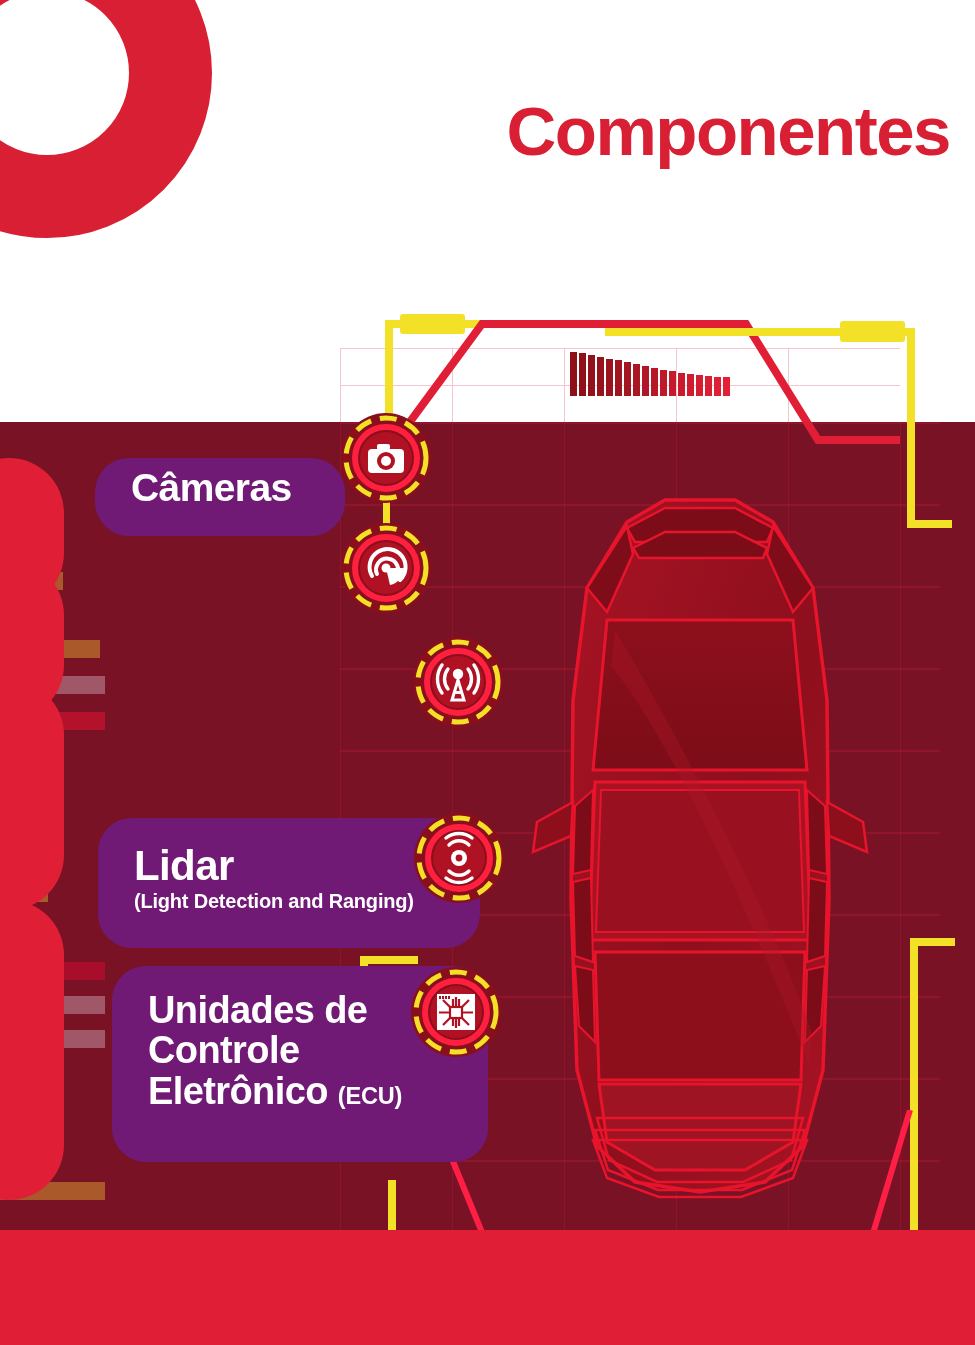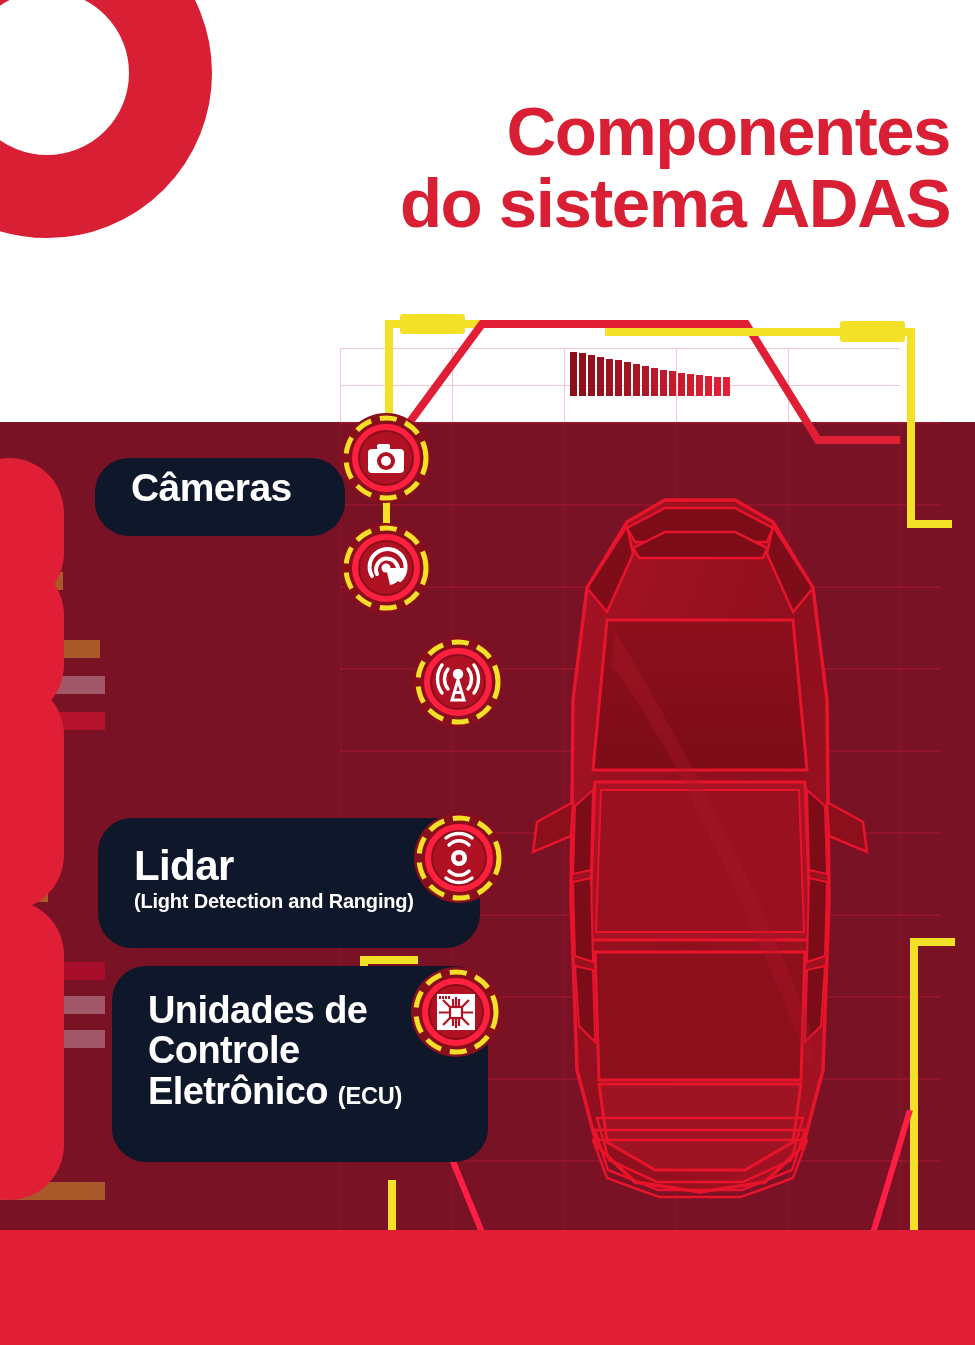--- a/index.html
+++ b/index.html
@@ -61,21 +61,21 @@
   .title {
     position:absolute; left:250px; top:96px; width:700px;
     text-align:right; color:#d81f33;
     font-size:69px; font-weight:bold; line-height:1.04;
     letter-spacing:-1.5px;
   }
   .title .l2 { display:block; }
 
   
   .pill {
-    position:absolute; background:#0f172a; border-radius:34px;
+    position:absolute; background:#701a75; border-radius:34px;
     color:#ffffff; display:flex; align-items:center;
     padding:0 28px 18px 36px;
   }
   .pill .txt { font-weight:bold; line-height:1.06; letter-spacing:-.6px; }
   .pill .sub-inline { font-size:.62em; font-weight:bold; letter-spacing:-.2px; }
   .pill .sub-line { display:block; font-size:20px; font-weight:bold; letter-spacing:-.2px; margin-top:2px; }
 
   
   .badge { position:absolute; width:92px; height:92px; }
   .badge svg { display:block; width:92px; height:92px; }
@@ -229,21 +229,20 @@
     <path d="M 80 660 L 290 660 L 277 700 L 227 720 L 143 720 L 93 700 Z" fill="none" stroke="#e8142b" stroke-width="2.5"></path>
     <path d="M 78 670 L 292 670 L 278 708 L 226 727 L 144 727 L 92 708 Z" fill="none" stroke="#e8142b" stroke-width="2.5"></path>
 
     <path d="M 100 160 C 160 260 250 430 296 560 L 296 600 C 230 430 150 260 96 196 Z" fill="#b01628" opacity=".35"></path>
   </svg>
 
   <div class="band-foot"></div>
 
   <div class="title">
     <span>Componentes</span>
-    <span class="l2">do sistema ADAS</span>
   </div>
 
   <div class="pill" style="left:95px;top:458px;width:250px;height:78px;font-size:39px;">
     <span class="txt">Câmeras</span>
   </div>
 
 
 
   <div class="pill" style="left:98px;top:818px;width:382px;height:130px;font-size:42px;align-items:flex-start;padding-top:26px;">
     <span class="txt">

